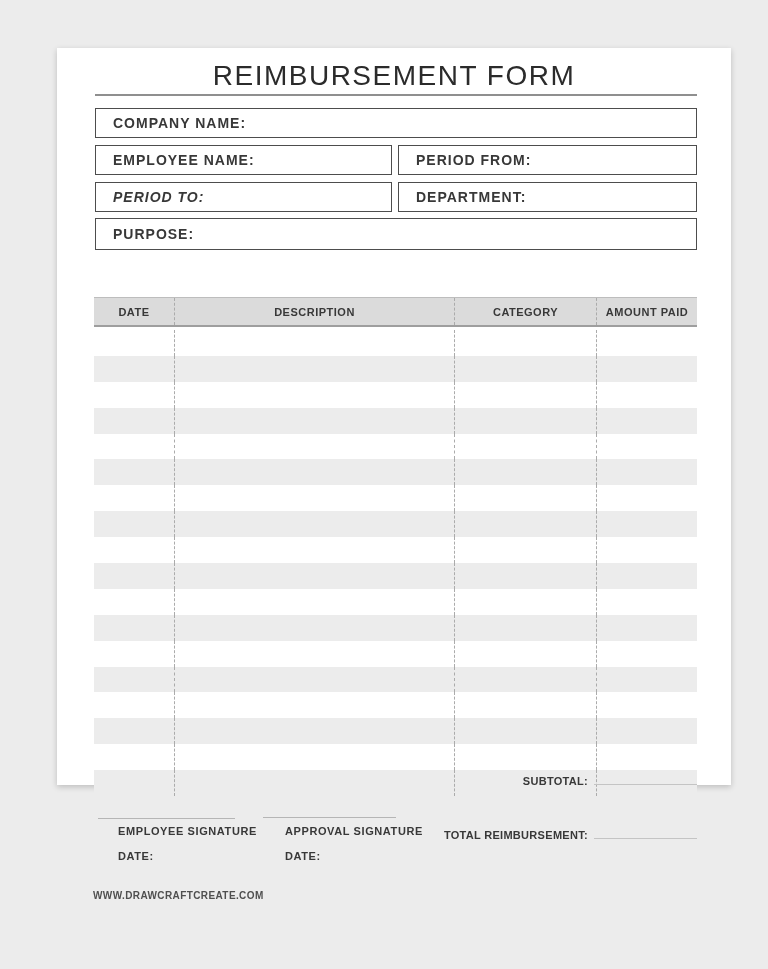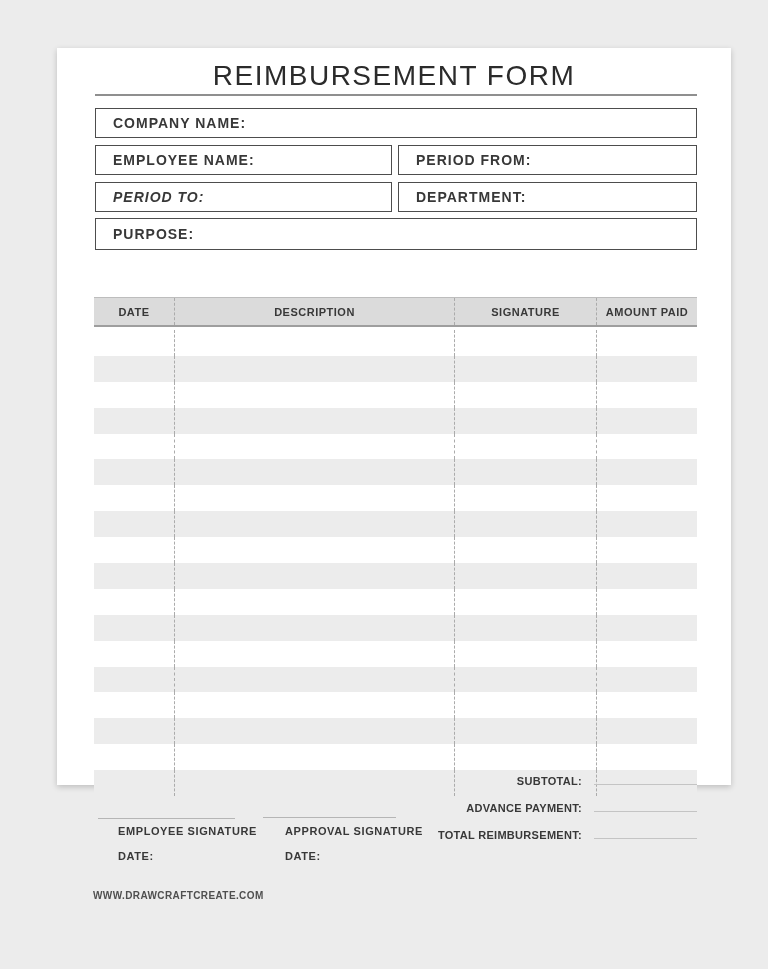--- a/index.html
+++ b/index.html
@@ -36,21 +36,21 @@
   .tbody{margin-top:3px;}
   .trow{display:flex;height:25.9px;}
   .trow:nth-child(even){background:var(--row-stripe);}
   .c-date{width:81px;}
   .c-desc{width:280px;}
   .c-cat{width:142px;}
   .c-amt{flex:1;}
   .th:not(:last-child),.td:not(:last-child){border-right:1px dashed var(--dashed-divider);}
   .td{height:100%;}
 
-  .sumrow{position:absolute;right:34px;display:flex;align-items:baseline;gap:12px;height:14px;justify-content:center;}
+  .sumrow{position:absolute;right:34px;display:flex;align-items:baseline;gap:6px;height:14px;justify-content:center;}
   .sumrow .label{font-size:11px;font-weight:700;letter-spacing:.3px;color:var(--text);white-space:nowrap;}
   .sumrow .fill-line{width:103px;height:12px;border-bottom:1px solid var(--fill-line);
                      font-size:11px;color:var(--text);}
   .s-subtotal{top:725px;}
   .s-advance{top:752px;}
   .s-total{top:779px;}
 
   .sig-line{position:absolute;height:1px;background:var(--signature-line);}
   .sig-line-employee{left:41px;top:770px;width:137px;}
   .sig-line-approval{left:206px;top:769px;width:133px;}
@@ -93,21 +93,21 @@
     </div>
     <div class="box b-department">
       <span class="label">DEPARTMENT:</span>
       <span class="value"></span>
     </div>
 
     <div class="table">
       <div class="thead">
         <div class="th c-date">DATE</div>
         <div class="th c-desc">DESCRIPTION</div>
-        <div class="th c-cat">SIGNATURE</div>
+        <div class="th c-cat">CATEGORY</div>
         <div class="th c-amt">AMOUNT PAID</div>
       </div>
       <div class="tbody">
           <div class="trow">
             <div class="td c-date"></div>
             <div class="td c-desc"></div>
             <div class="td c-cat"></div>
             <div class="td c-amt"></div>
           </div>
           <div class="trow">
@@ -210,24 +210,20 @@
             <div class="td c-date"></div>
             <div class="td c-desc"></div>
             <div class="td c-cat"></div>
             <div class="td c-amt"></div>
           </div>
         </div>
     </div>
 
     <div class="sumrow s-subtotal">
       <span class="label">SUBTOTAL:</span>
-      <span class="fill-line"></span>
-    </div>
-    <div class="sumrow s-advance">
-      <span class="label">ADVANCE PAYMENT:</span>
       <span class="fill-line"></span>
     </div>
     <div class="sumrow s-total">
       <span class="label">TOTAL REIMBURSEMENT:</span>
       <span class="fill-line"></span>
     </div>
 
     <div class="sig-line sig-line-employee"></div>
     <div class="sig-line sig-line-approval"></div>
     <div class="sig-label l-emp-sig">EMPLOYEE SIGNATURE</div>

